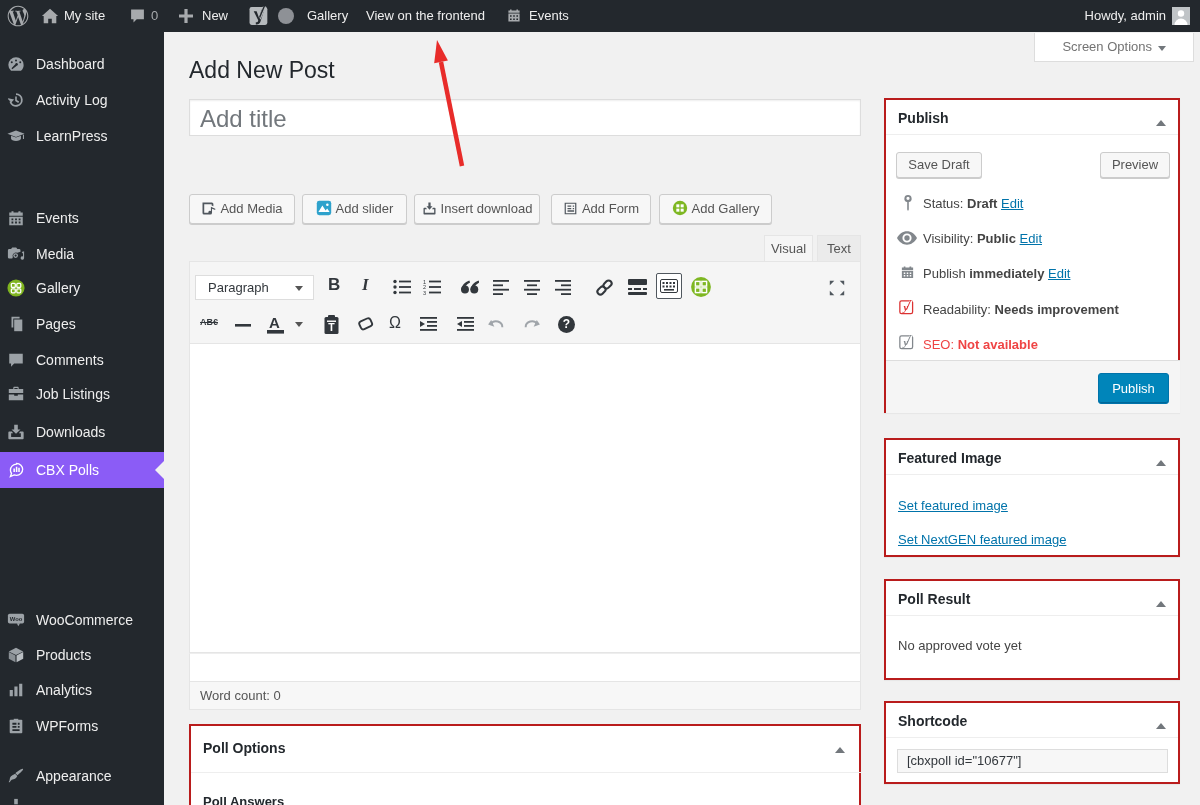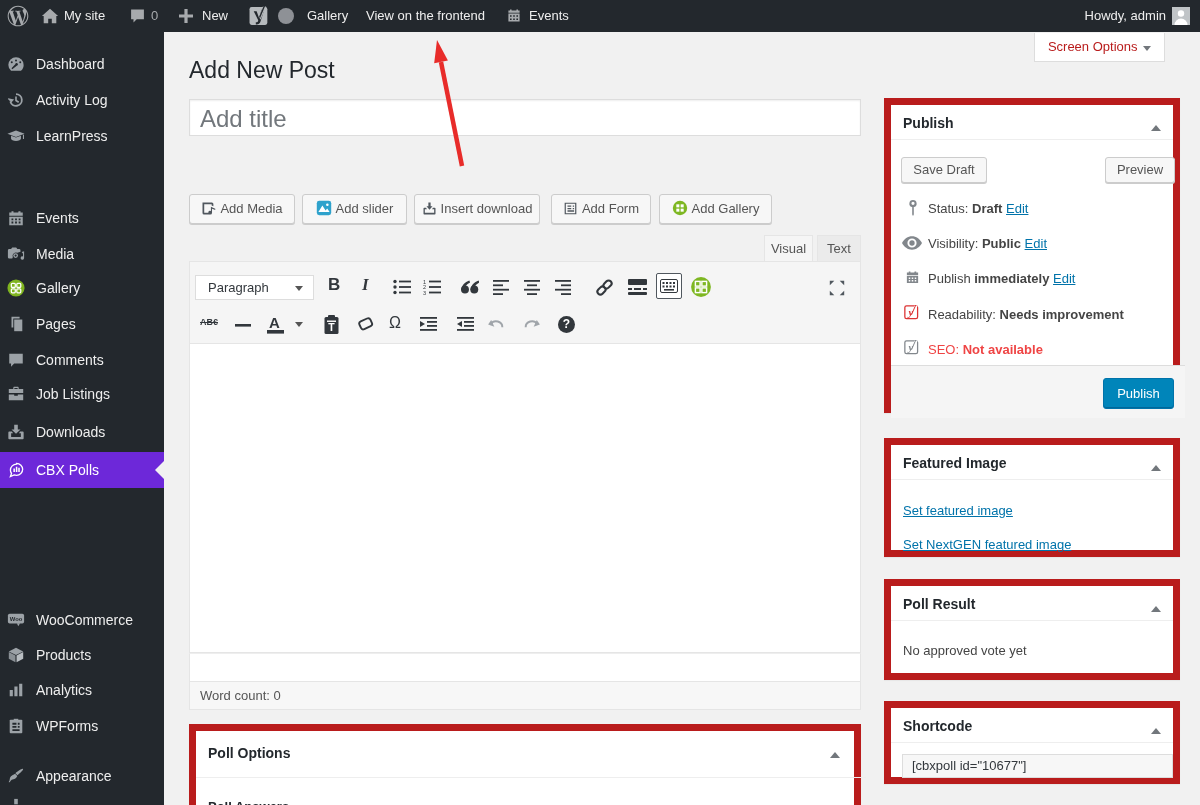--- a/index.html
+++ b/index.html
@@ -11,27 +11,27 @@
 
 #adminbar { position:absolute; left:0; top:0; width:1200px; height:32px; background:#23282d; color:#eee; font-size:13px; z-index:50;padding-left:34px; }
 #adminbar .it { position:absolute; top:0; height:32px; line-height:32px; white-space:nowrap; }
 #adminbar svg { vertical-align:middle; }
 
 
 #sidebar { position:absolute; left:0; top:32px; width:164px; height:773px; background:#23282d; z-index:40; }
 .mi { position:absolute; left:0; width:164px; height:36px; line-height:36px; color:#eee; font-size:14px; }
 .mi .ic { position:absolute; left:7px; top:9px; width:18px; height:18px; }
 .mi .lb { position:absolute; left:36px; top:0; }
-.mi-active { background:#6d28d9; color:#fff; }
+.mi-active { background:#8b5cf6; color:#fff; }
 #submenu { position:absolute; left:0; top:456px; width:164px; height:104px; background:#32373c; }
 .smi { position:absolute; left:10px; color:#b4b9be; font-size:13px; line-height:18px; }
 #cur-arrow { position:absolute; left:155px; top:461px; width:0; height:0; border-top:9px solid transparent; border-bottom:9px solid transparent; border-right:9px solid #f1f1f1; z-index:45; }
 
 
-.box { position:absolute; background:#fff; border:7px solid #b91c1c; box-shadow:0 1px 1px rgba(0,0,0,.04); }
+.box { position:absolute; background:#fff; border:2px solid #b91c1c; box-shadow:0 1px 1px rgba(0,0,0,.04); }
 .box h3 { font-size:14px; font-weight:bold; color:#23282d; padding:10px 12px 8px; }
 .box .hline { border-bottom:1px solid #eee; }
 .toggle { position:absolute; right:12px; width:0; height:0; border-left:5px solid transparent; border-right:5px solid transparent; border-bottom:6px solid #72777c; }
 a.blue { color:#0073aa; text-decoration:underline; }
 .btn { position:absolute; background:#f7f7f7; border:1px solid #ccc; border-radius:3px; color:#555; font-size:13px; text-align:center; box-shadow:0 1px 0 #ccc; font-family:"Liberation Sans",sans-serif; }
 </style>
 </head>
 <body>
 <div id="page">
 
@@ -216,21 +216,21 @@
     <div class="mi" style="top:764px;height:9px;overflow:hidden;">
       <svg class="ic" style="top:2px" viewBox="0 0 20 20">
           <path fill="#9ca2a7" d="M8 1v6h4V1z"></path>
         </svg>
     </div>
   </div>
   <div id="cur-arrow"></div>
 
   <div id="content">
 
-    <div class="abs" style="left:1034px;top:33px;width:131px;height:29px;background:#fff;border:1px solid #ddd;border-top:none;color:#b91c1c;line-height:28px;text-align:center;">Screen Options <span style="display:inline-block;width:0;height:0;border-left:4px solid transparent;border-right:4px solid transparent;border-top:5px solid #72777c;margin-left:2px;"></span></div>
+    <div class="abs" style="left:1034px;top:33px;width:160px;height:29px;background:#fff;border:1px solid #ddd;border-top:none;color:#737373;line-height:28px;text-align:center;">Screen Options <span style="display:inline-block;width:0;height:0;border-left:4px solid transparent;border-right:4px solid transparent;border-top:5px solid #72777c;margin-left:2px;"></span></div>
 
     <div class="abs" style="left:189px;top:57px;font-size:23px;color:#23282d;">Add New Post</div>
 
     <div class="abs" style="left:189px;top:99px;width:672px;height:37px;background:#fff;border:1px solid #ddd;box-shadow:inset 0 1px 2px rgba(0,0,0,.07);">
       <span style="position:absolute;left:10px;top:5px;font-size:24px;color:#72777c;">Add title</span>
     </div>
 
     <div class="btn" style="left:189px;top:194px;width:106px;height:30px;line-height:28px;">
       <svg width="15" height="15" viewBox="0 0 20 20" style="vertical-align:-3px;margin-right:4px;">
           <path fill="#50575e" d="M2 2h12.5a2 2 0 0 1 2 2v3l-2.3-1V4.3H4.3v11.4h7.2V18H4a2 2 0 0 1-2-2z"></path>

